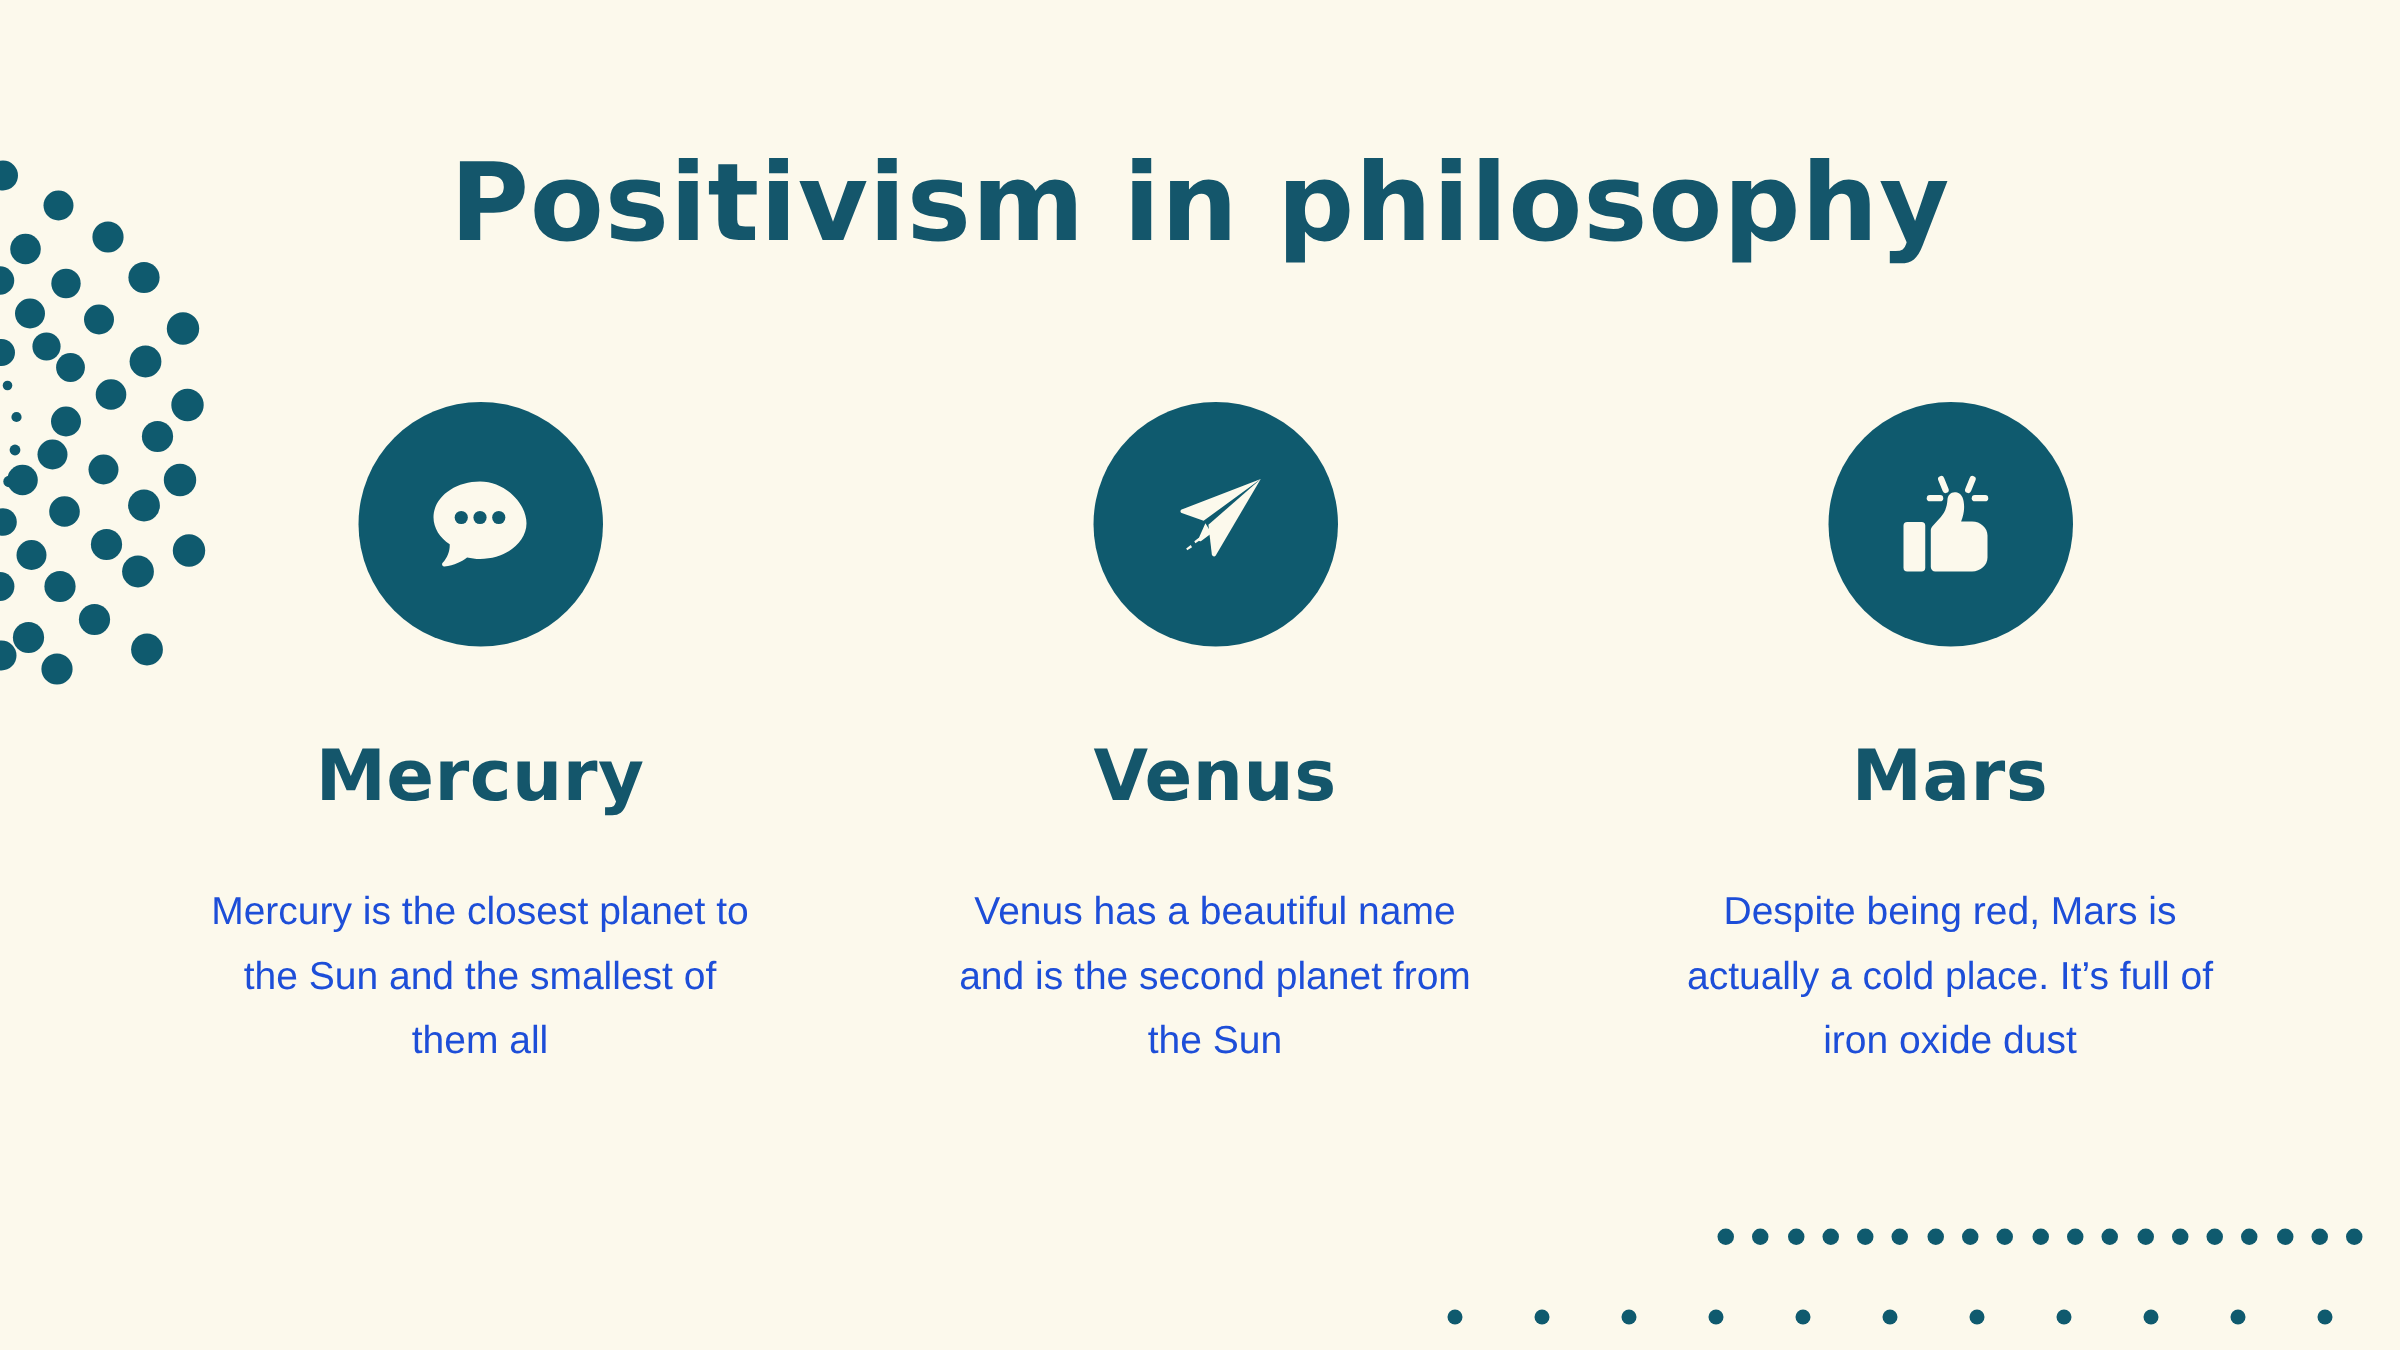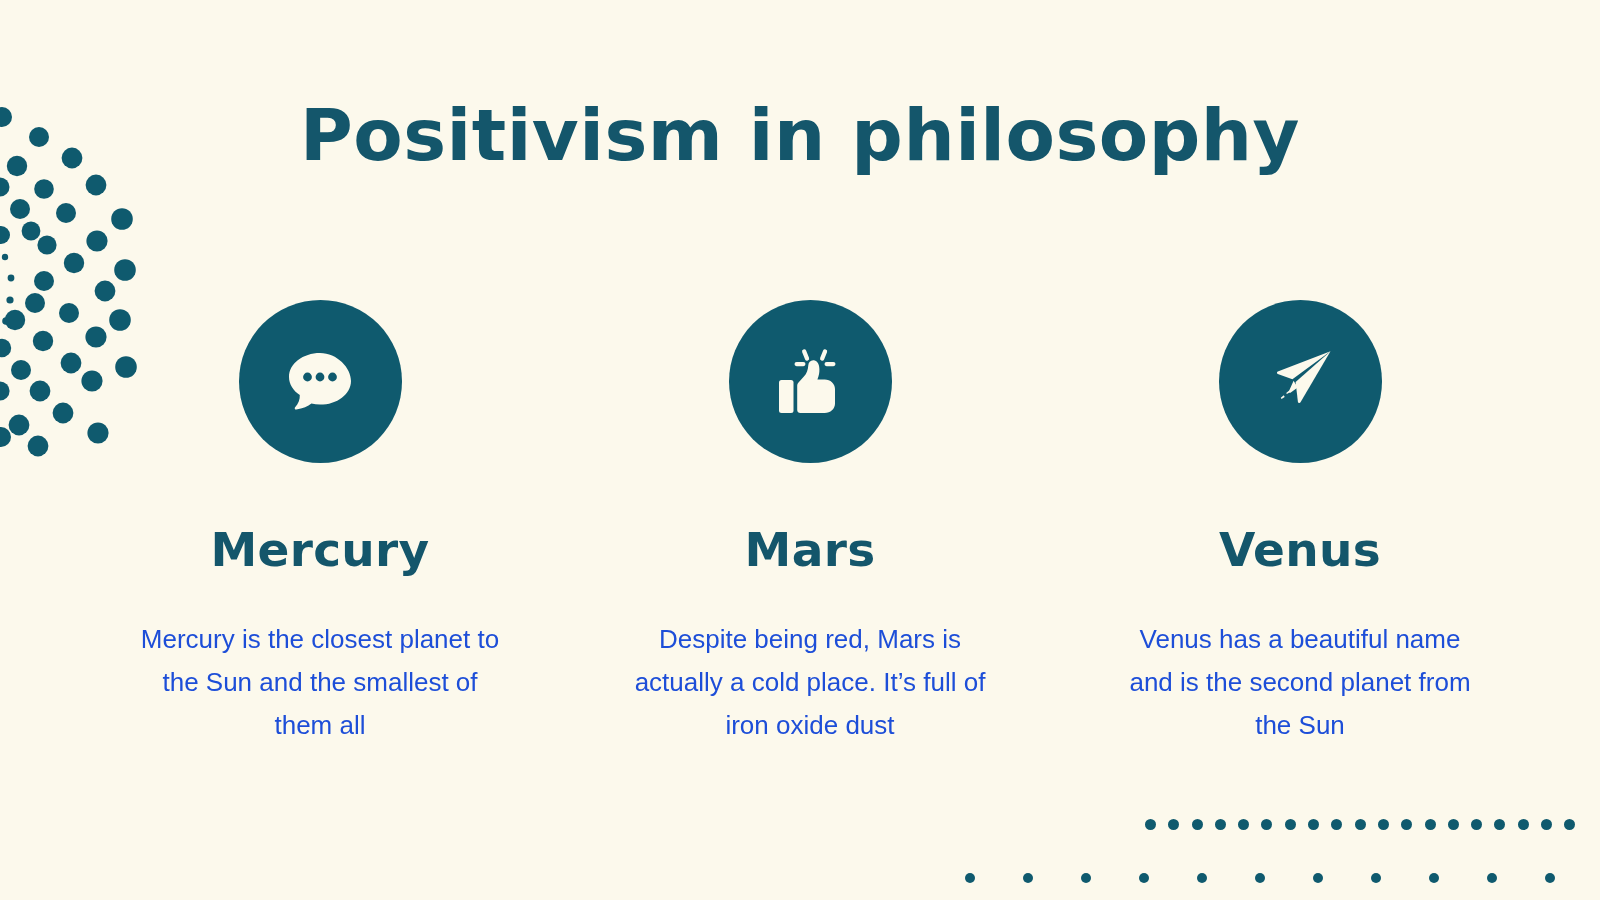--- a/index.html
+++ b/index.html
@@ -78,21 +78,21 @@
     font-weight: 700;
     letter-spacing: 0.5px;
     color: #14566b;
     font-family: "DejaVu Sans", sans-serif;
     line-height: 1.1;
   }
 
   
   .columns {
     position: absolute;
-    top: 300px;
+    top: 268px;
     left: 110px;
     width: 1400px;
     display: flex;
     justify-content: space-between;
     align-items: flex-start;
   }
   .col {
     width: 420px;
     display: flex;
     flex-direction: column;
@@ -202,58 +202,58 @@
           <circle cx="34" cy="26" r="4.4" fill="#0f5a6e"></circle>
           <circle cx="46.5" cy="26" r="4.4" fill="#0f5a6e"></circle>
         </svg>
       </div>
       <div class="col-heading">Mercury</div>
       <div class="col-body">Mercury is the closest planet to the Sun and the smallest of them all</div>
     </div>
 
     <div class="col">
       <div class="icon-circle">
-        <svg width="66" height="70" viewBox="0 0 66 70" aria-hidden="true">
-          <g fill="#fcf9ec">
-
-            <rect x="26.5" y="2" width="4.2" height="12" rx="2.1" transform="rotate(-22 28.6 8)"></rect>
-            <rect x="44.5" y="2" width="4.2" height="12" rx="2.1" transform="rotate(22 46.6 8)"></rect>
-            <rect x="17.5" y="15" width="11" height="4.2" rx="2.1"></rect>
-            <rect x="47.5" y="15" width="11" height="4.2" rx="2.1"></rect>
-
-            <rect x="2" y="33" width="14.5" height="33" rx="2.5"></rect>
-
-            <path d="M37.8 13.4c-3.7-1-6.3 1.4-6.5 4.8-.3 4.6-1.6 8.3-4.4 11.4l-5.6 6.2c-.7.8-1.1 1.8-1.1 2.8V63c0 1.7 1.4 3 3 3h24.5c5.7 0 10.3-4.2 10.3-9.3V42c0-5.2-4.6-9.4-10.3-9.4h-7.3c1.5-3.7 2.1-7 2-10.3-.1-4.4-1.3-7.8-4.6-8.9z"></path>
-          </g>
-        </svg>
-      </div>
-      <div class="col-heading">Mars</div>
-      <div class="col-body">Despite being red, Mars is actually a cold place. It’s full of iron oxide dust</div>
-    </div>
-
-    <div class="col">
-      <div class="icon-circle">
         <svg width="70" height="70" viewBox="0 0 70 70" aria-hidden="true">
           <g fill="#fcf9ec">
 
             <path d="M65.5 4.3 12.8 24.6c-1.1.4-1.1 2 0 2.4l14.6 5.2L65.5 4.3z"></path>
 
             <path d="M65.5 4.3 30.6 34.9l2.3 19.8c.2 1.3 1.9 1.7 2.6.6L65.5 4.3z"></path>
 
             <path d="M28.6 33.8 24 44.1c-.5 1.1.8 2.2 1.8 1.5l6.9-5.1-4.1-6.7z"></path>
 
             <path d="M21.2 45.9l3.3-2.6.9 1.6-3.5 2.2z"></path>
             <path d="M15.8 50.7l3-2.4.9 1.6-3.2 2z"></path>
           </g>
         </svg>
       </div>
       <div class="col-heading">Venus</div>
       <div class="col-body">Venus has a beautiful name and is the second planet from the Sun</div>
     </div>
 
+    <div class="col">
+      <div class="icon-circle">
+        <svg width="66" height="70" viewBox="0 0 66 70" aria-hidden="true">
+          <g fill="#fcf9ec">
+
+            <rect x="26.5" y="2" width="4.2" height="12" rx="2.1" transform="rotate(-22 28.6 8)"></rect>
+            <rect x="44.5" y="2" width="4.2" height="12" rx="2.1" transform="rotate(22 46.6 8)"></rect>
+            <rect x="17.5" y="15" width="11" height="4.2" rx="2.1"></rect>
+            <rect x="47.5" y="15" width="11" height="4.2" rx="2.1"></rect>
+
+            <rect x="2" y="33" width="14.5" height="33" rx="2.5"></rect>
+
+            <path d="M37.8 13.4c-3.7-1-6.3 1.4-6.5 4.8-.3 4.6-1.6 8.3-4.4 11.4l-5.6 6.2c-.7.8-1.1 1.8-1.1 2.8V63c0 1.7 1.4 3 3 3h24.5c5.7 0 10.3-4.2 10.3-9.3V42c0-5.2-4.6-9.4-10.3-9.4h-7.3c1.5-3.7 2.1-7 2-10.3-.1-4.4-1.3-7.8-4.6-8.9z"></path>
+          </g>
+        </svg>
+      </div>
+      <div class="col-heading">Mars</div>
+      <div class="col-body">Despite being red, Mars is actually a cold place. It’s full of iron oxide dust</div>
+    </div>
+
   </div>
 
   <div class="deco-br-dense">
       <span class="d"></span>
       <span class="d"></span>
       <span class="d"></span>
       <span class="d"></span>
       <span class="d"></span>
       <span class="d"></span>
       <span class="d"></span>

